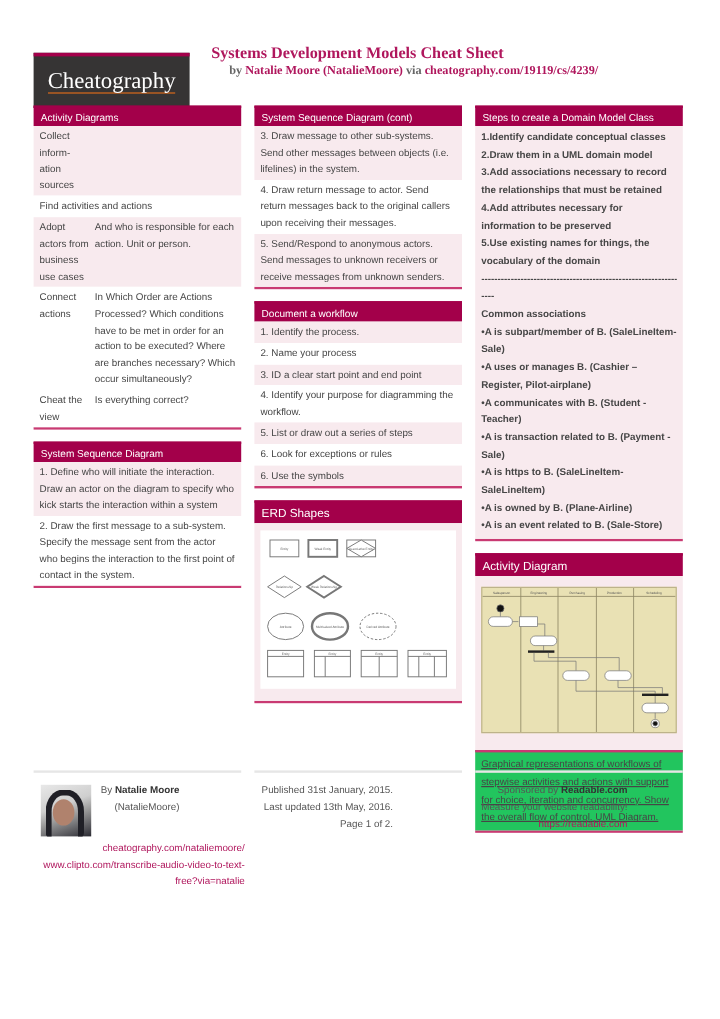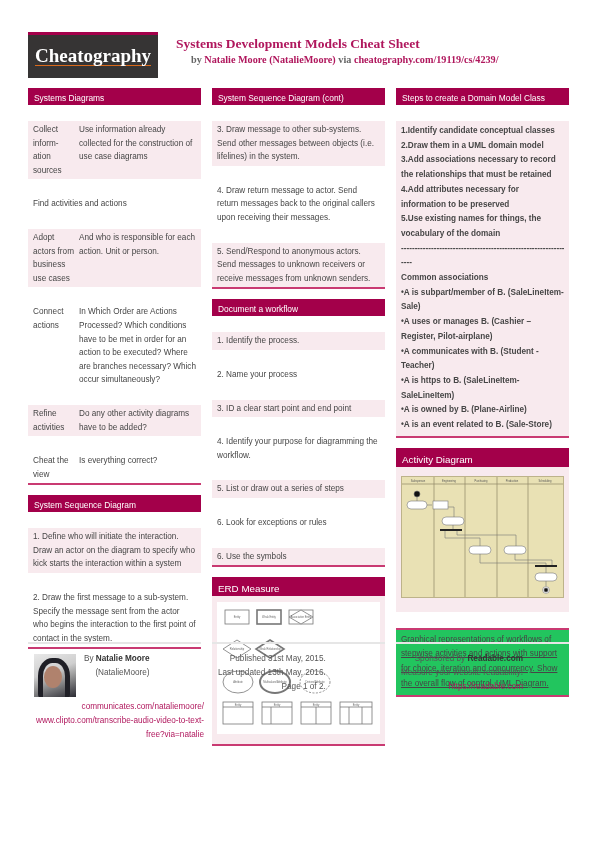--- a/index.html
+++ b/index.html
@@ -1,34 +1,34 @@
 <!DOCTYPE html>
 <html><head>
 <meta charset="utf-8">
 <style>
   * { box-sizing: border-box; margin: 0; padding: 0; }
   html, body { width: 600px; height: 849px; background: #ffffff; overflow: hidden; }
   body { font-family: "Liberation Sans", sans-serif; color: #464646; font-size: 8.2px; position: relative; }
 
-  .logo { position: absolute; left: 28px; top: 32px; width: 130px; height: 46px; background: #363434; border-top: 3px solid #a3004a; display: flex; align-items: center; justify-content: center; font-weight: bold; }
+  .logo { position: absolute; left: 28px; top: 44px; width: 130px; height: 46px; background: #363434; border-top: 3px solid #a3004a; display: flex; align-items: center; justify-content: center; }
   .logo span { font-family: "Liberation Serif", serif; color: #ffffff; font-size: 19px; border-bottom: 1.5px solid #d96a1c; line-height: 18px; }
   .title-block { position: absolute; left: 176px; top: 36px; font-weight: bold; }
   .title { font-family: "Liberation Serif", serif; color: #b0175d; font-size: 13.5px; line-height: 16px; }
   .subtitle { font-family: "Liberation Serif", serif; color: #666; font-size: 10.2px; line-height: 14px; margin-top: 1px; padding-left: 15px; }
   .subtitle .pink { color: #b0175d; }
 
   .col { position: absolute; top: 88px; width: 173px; }
   .col1 { left: 28px; }
   .col2 { left: 212px; }
   .col3 { left: 396px; }
 
   .box { border-bottom: 2px solid #c93a72; margin-bottom: 10px; }
   .box-head { background: #a3004a; color: #ffffff; font-size: 8.4px; height: 17px; line-height: 17px; padding-left: 6px; border-top: 2px solid #a3004a; }
   .box-head.big { font-size: 9.8px; height: 19px; line-height: 19px; }
-  .row { padding: 2px 5px 2px 5px; line-height: 13.6px; margin-top: 16px; }
+  .row { padding: 2px 5px 2px 5px; line-height: 13.6px; }
   .row.odd { background: #f8eaee; }
   .row.even { background: #ffffff; }
   .row.two { display: flex; }
   .row.two .k { width: 43px; flex-shrink: 0; }
   .row.two .v { flex: 1; padding-left: 3px; }
   .row.list { padding: 3px 5px; background: #f8eaee; font-weight: bold; }
   .row.list div { line-height: 14.7px; }
 
   .diagram-wrap { background: #f8eaee; padding: 6px 5px 10px 5px; }
   .erd { background: #ffffff; width: 163px; height: 132px; position: relative; }
@@ -53,37 +53,32 @@
   <div class="subtitle">
     <span>by</span>
     <span class="pink">Natalie Moore (NatalieMoore)</span>
     <span>via</span>
     <span class="pink">cheatography.com/19119/cs/4239/</span>
   </div>
 </div>
 
 <div class="col col1">
   <div class="box">
-    <div class="box-head">Systems Diagrams</div>
+    <div class="box-head">Activity Diagrams</div>
     <div class="row two odd">
       <div class="k">Collect inform-ation sources</div>
-      <div class="v">Use information already collected for the construction of use case diagrams</div>
     </div>
     <div class="row even">Find activities and actions</div>
     <div class="row two odd">
       <div class="k">Adopt actors from business use cases</div>
       <div class="v">And who is responsible for each action. Unit or person.</div>
     </div>
     <div class="row two even">
       <div class="k">Connect actions</div>
       <div class="v">In Which Order are Actions Processed? Which conditions have to be met in order for an action to be executed? Where are branches necessary? Which occur simultaneously?</div>
-    </div>
-    <div class="row two odd">
-      <div class="k">Refine activities</div>
-      <div class="v">Do any other activity diagrams have to be added?</div>
     </div>
     <div class="row two even">
       <div class="k">Cheat the view</div>
       <div class="v">Is everything correct?</div>
     </div>
   </div>
 
   <div class="box">
     <div class="box-head">System Sequence Diagram</div>
     <div class="row odd">1. Define who will initiate the interaction. Draw an actor on the diagram to specify who kick starts the interaction within a system</div>
@@ -104,21 +99,21 @@
     <div class="row odd">1. Identify the process.</div>
     <div class="row even">2. Name your process</div>
     <div class="row odd">3. ID a clear start point and end point</div>
     <div class="row even">4. Identify your purpose for diagramming the workflow.</div>
     <div class="row odd">5. List or draw out a series of steps</div>
     <div class="row even">6. Look for exceptions or rules</div>
     <div class="row odd">6. Use the symbols</div>
   </div>
 
   <div class="box">
-    <div class="box-head big">ERD Measure</div>
+    <div class="box-head big">ERD Shapes</div>
     <div class="diagram-wrap">
       <div class="erd">
         <svg width="163" height="132" viewBox="0 0 163 132">
           <g fill="#fff" stroke="#777" stroke-width="0.8" font-family="Liberation Sans, sans-serif" font-size="3" text-anchor="middle" fill-opacity="1">
             <rect x="8" y="8" width="24" height="14"></rect>
             <rect x="40" y="8" width="24" height="14" stroke-width="1.6"></rect>
             <rect x="72" y="8" width="24" height="14"></rect>
             <polygon points="84,8 96,15 84,22 72,15"></polygon>
             <polygon points="20,38 34,47 20,56 6,47"></polygon>
             <polygon points="53,38 67,47 53,56 39,47" stroke-width="1.6"></polygon>
@@ -166,20 +161,21 @@
       <div>2.Draw them in a UML domain model</div>
       <div>3.Add associations necessary to record the relationships that must be retained</div>
       <div>4.Add attributes necessary for information to be preserved</div>
       <div>5.Use existing names for things, the vocabulary of the domain</div>
       <div style="overflow:hidden;white-space:nowrap;">--------------------------------------------------------------</div>
       <div>----</div>
       <div>Common associations</div>
       <div>•A is subpart/member of B. (SaleLineItem-Sale)</div>
       <div>•A uses or manages B. (Cashier –Register, Pilot-airplane)</div>
       <div>•A communicates with B. (Student - Teacher)</div>
+      <div>•A is transaction related to B. (Payment - Sale)</div>
       <div>•A is https to B. (SaleLineItem-SaleLineItem)</div>
       <div>•A is owned by B. (Plane-Airline)</div>
       <div>•A is an event related to B. (Sale-Store)</div>
     </div>
   </div>
 
   <div class="box">
     <div class="box-head big">Activity Diagram</div>
     <div class="diagram-wrap" style="padding-top:9px;padding-bottom:14px;">
       <div class="act">
@@ -234,26 +230,26 @@
 
 <div class="avatar">
   <div class="hood"></div>
   <div class="face"></div>
 </div>
 <div class="footer" style="left:84px;">
   <div><span>By</span> <b>Natalie Moore</b></div>
   <div>(NatalieMoore)</div>
 </div>
 <div class="footer" style="left:34px;top:700px;width:170px;">
-  <div class="pink">communicates.com/nataliemoore/</div>
+  <div class="pink">cheatography.com/nataliemoore/</div>
   <div class="pink" style="word-break:break-all;">www.clipto.com/transcribe-audio-video-to-text-free?via=natalie</div>
 </div>
 
 <div class="footer" style="left:218px;">
-  <div>Published 31st May, 2015.</div>
+  <div>Published 31st January, 2015.</div>
   <div>Last updated 13th May, 2016.</div>
   <div>Page 1 of 2.</div>
 </div>
 
 <div class="footer" style="left:401px;">
   <div><span>Sponsored by</span> <b>Readable.com</b></div>
   <div>Measure your website readability!</div>
   <div class="pink">https://readable.com</div>
 </div>
 

